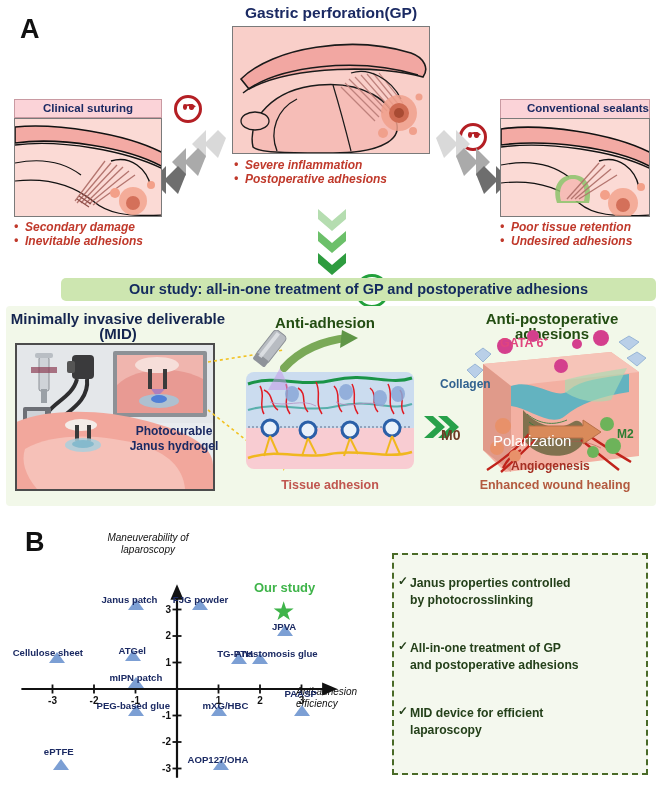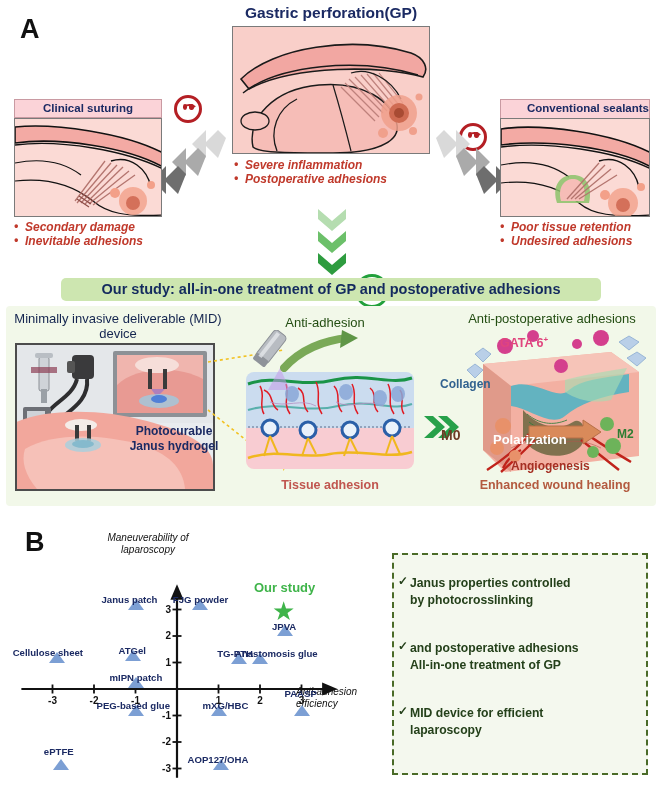--- a/index.html
+++ b/index.html
@@ -36,21 +36,21 @@
   .happy .eye{position:absolute;width:4.5px;height:6px;border-radius:50%;background:#22a03b;top:8px;}
   .happy .eye.l{left:7px;} .happy .eye.r{right:7px;}
   .happy .mouth{position:absolute;width:16px;height:10px;border:2.6px solid #22a03b;border-radius:50%;
       border-top-color:transparent;border-left-color:transparent;border-right-color:transparent;
       left:6px;bottom:5px;}
 
   
   .banner{background:#cde6b0;border-radius:5px;color:#132a5e;font-weight:bold;font-size:14.5px;
      text-align:center;line-height:23px;}
   .midbox{background:#f2f8e9;border-radius:4px;}
-  .midtitle{font-size:13px;font-weight:normal;color:#14254f;text-align:center;line-height:15px;}
+  .midtitle{font-size:15px;font-weight:bold;color:#14254f;text-align:center;line-height:15px;}
   .midtitle.green-t{color:#234d12;}
   .sub-pink{color:#c0564f;font-size:12.5px;font-weight:bold;text-align:center;}
   .sub-brown{color:#b35a3f;font-size:12.5px;font-weight:bold;text-align:center;}
 
   
   .plot{position:absolute;}
   .axis-label{font-style:italic;font-size:10px;color:#111;line-height:12px;text-align:center;}
   .tick-num{font-size:10px;font-weight:bold;color:#111;position:absolute;}
   .pt-label{position:absolute;font-size:9.6px;font-weight:bold;color:#1b2a63;white-space:nowrap;}
   .tri{position:absolute;width:0;height:0;border-left:8px solid transparent;border-right:8px solid transparent;
@@ -199,21 +199,21 @@
     <polygon points="2,2 16,14 30,2 30,12 16,24 2,12" fill="#b5ddb0"></polygon>
     <polygon points="2,24 16,36 30,24 30,34 16,46 2,34" fill="#6cc06a"></polygon>
     <polygon points="2,46 16,58 30,46 30,56 16,68 2,56" fill="#2e9c3f"></polygon>
   </svg>
   <div class="abs face happy" style="left:355px;top:218px;">
     <span class="eye l"></span>
       <span class="eye r"></span>
       <span class="mouth"></span>
   </div>
 
-  <div class="abs banner" style="left:61px;top:278px;width:540px;height:23px;">Our study: all-in-one treatment of GP and postoperative adhesions</div>
+  <div class="abs banner" style="left:61px;top:278px;width:595px;height:23px;">Our study: all-in-one treatment of GP and postoperative adhesions</div>
 
   <div class="abs midbox" style="left:6px;top:306px;width:650px;height:200px;"></div>
 
   <div class="abs midtitle" style="left:8px;top:311px;width:220px;">
     <div>Minimally invasive deliverable (MID)</div>
     <div>device</div>
   </div>
   <div class="abs" style="left:15px;top:343px;width:200px;height:148px;border:2px solid #4c4c4c;box-sizing:border-box;overflow:hidden;background:#eceef0;">
     <svg width="196" height="144" viewBox="0 0 196 144">
       <rect width="196" height="144" fill="#e9ecef"></rect>
@@ -389,21 +389,21 @@
           <polygon points="166,28 176,22 185,28 176,36"></polygon>
       </g>
     </svg>
   </div>
   <div class="abs" style="left:500px;top:335px;font-size:12.5px;font-weight:bold;color:#e0457e;">
     <span>GATA 6</span><sup style="font-size:8px;">+</sup>
   </div>
   <div class="abs" style="left:440px;top:377px;font-size:12px;font-weight:bold;color:#31628f;">Collagen</div>
   <div class="abs" style="left:441px;top:427px;font-size:14px;font-weight:bold;color:#6d3b24;">M0</div>
   <div class="abs" style="left:617px;top:427px;font-size:12px;font-weight:bold;color:#2e7d32;">M2</div>
-  <div class="abs" style="left:493px;top:432px;font-size:13px;font-weight:bold;color:#fff;">Polarization</div>
+  <div class="abs" style="left:493px;top:432px;font-size:15px;font-weight:normal;color:#fff;">Polarization</div>
   <div class="abs" style="left:511px;top:459px;font-size:12px;font-weight:bold;color:#a52f23;">Angiogenesis</div>
   <div class="abs sub-brown" style="left:470px;top:478px;width:170px;">Enhanced wound healing</div>
 
   <div class="abs panel-letter" style="left:25px;top:527px;">B</div>
 
   <div class="plot" id="plot" style="left:0px;top:520px;width:370px;height:283px;">
     <div class="abs axis-label" id="ylab" style="left:68px;top:12px;width:160px;">
       <div>Maneuverability of</div>
       <div>laparoscopy</div>
     </div>
@@ -478,22 +478,22 @@
 
   <div class="checkbox" style="left:392px;top:553px;width:256px;height:222px;"></div>
   <div id="checklist">
       <div class="chk-mark" style="left: 398px; top: 574px;">✓</div>
       <div class="chk-item" style="left: 410px; top: 575px; width: 236px;">
         <div>Janus properties controlled</div>
         <div>by photocrosslinking</div>
       </div>
       <div class="chk-mark" style="left: 398px; top: 639px;">✓</div>
       <div class="chk-item" style="left: 410px; top: 640px; width: 236px;">
+        <div>All-in-one treatment of GP</div>
         <div>and postoperative adhesions</div>
-        <div>All-in-one treatment of GP</div>
       </div>
       <div class="chk-mark" style="left: 398px; top: 704px;">✓</div>
       <div class="chk-item" style="left: 410px; top: 705px; width: 236px;">
         <div>MID device for efficient</div>
         <div>laparoscopy</div>
       </div>
     </div>
 
 </div>
 

